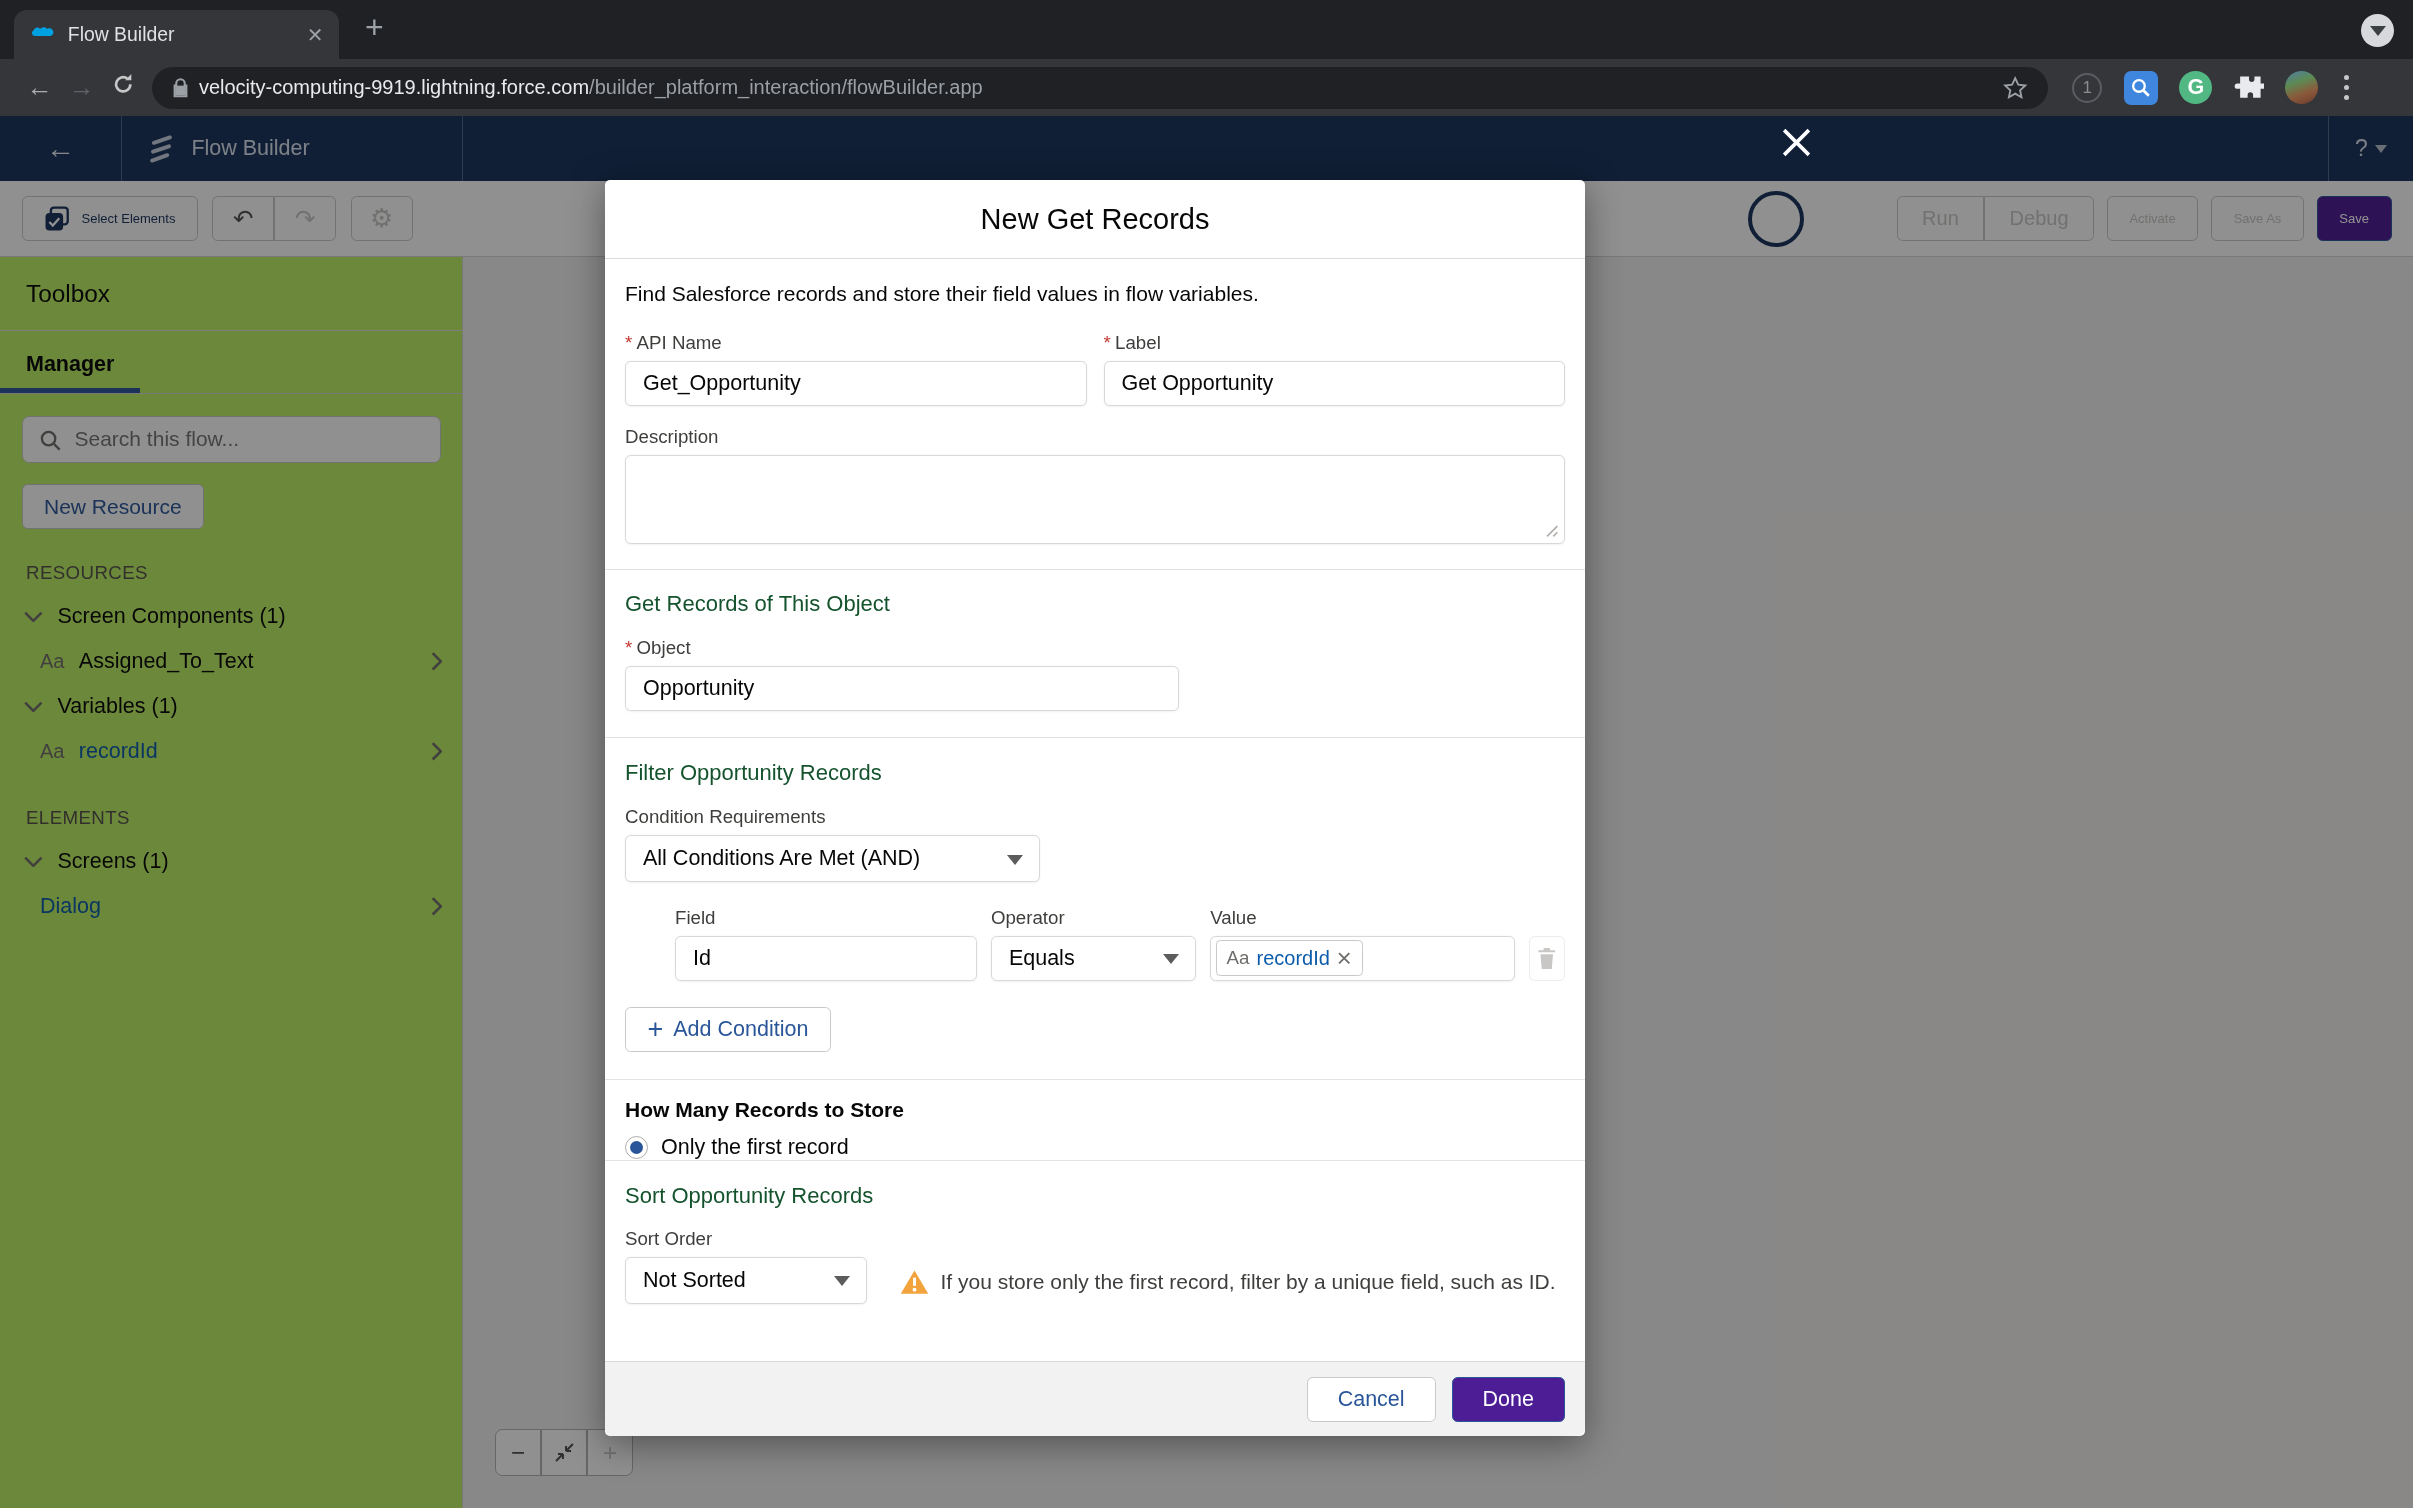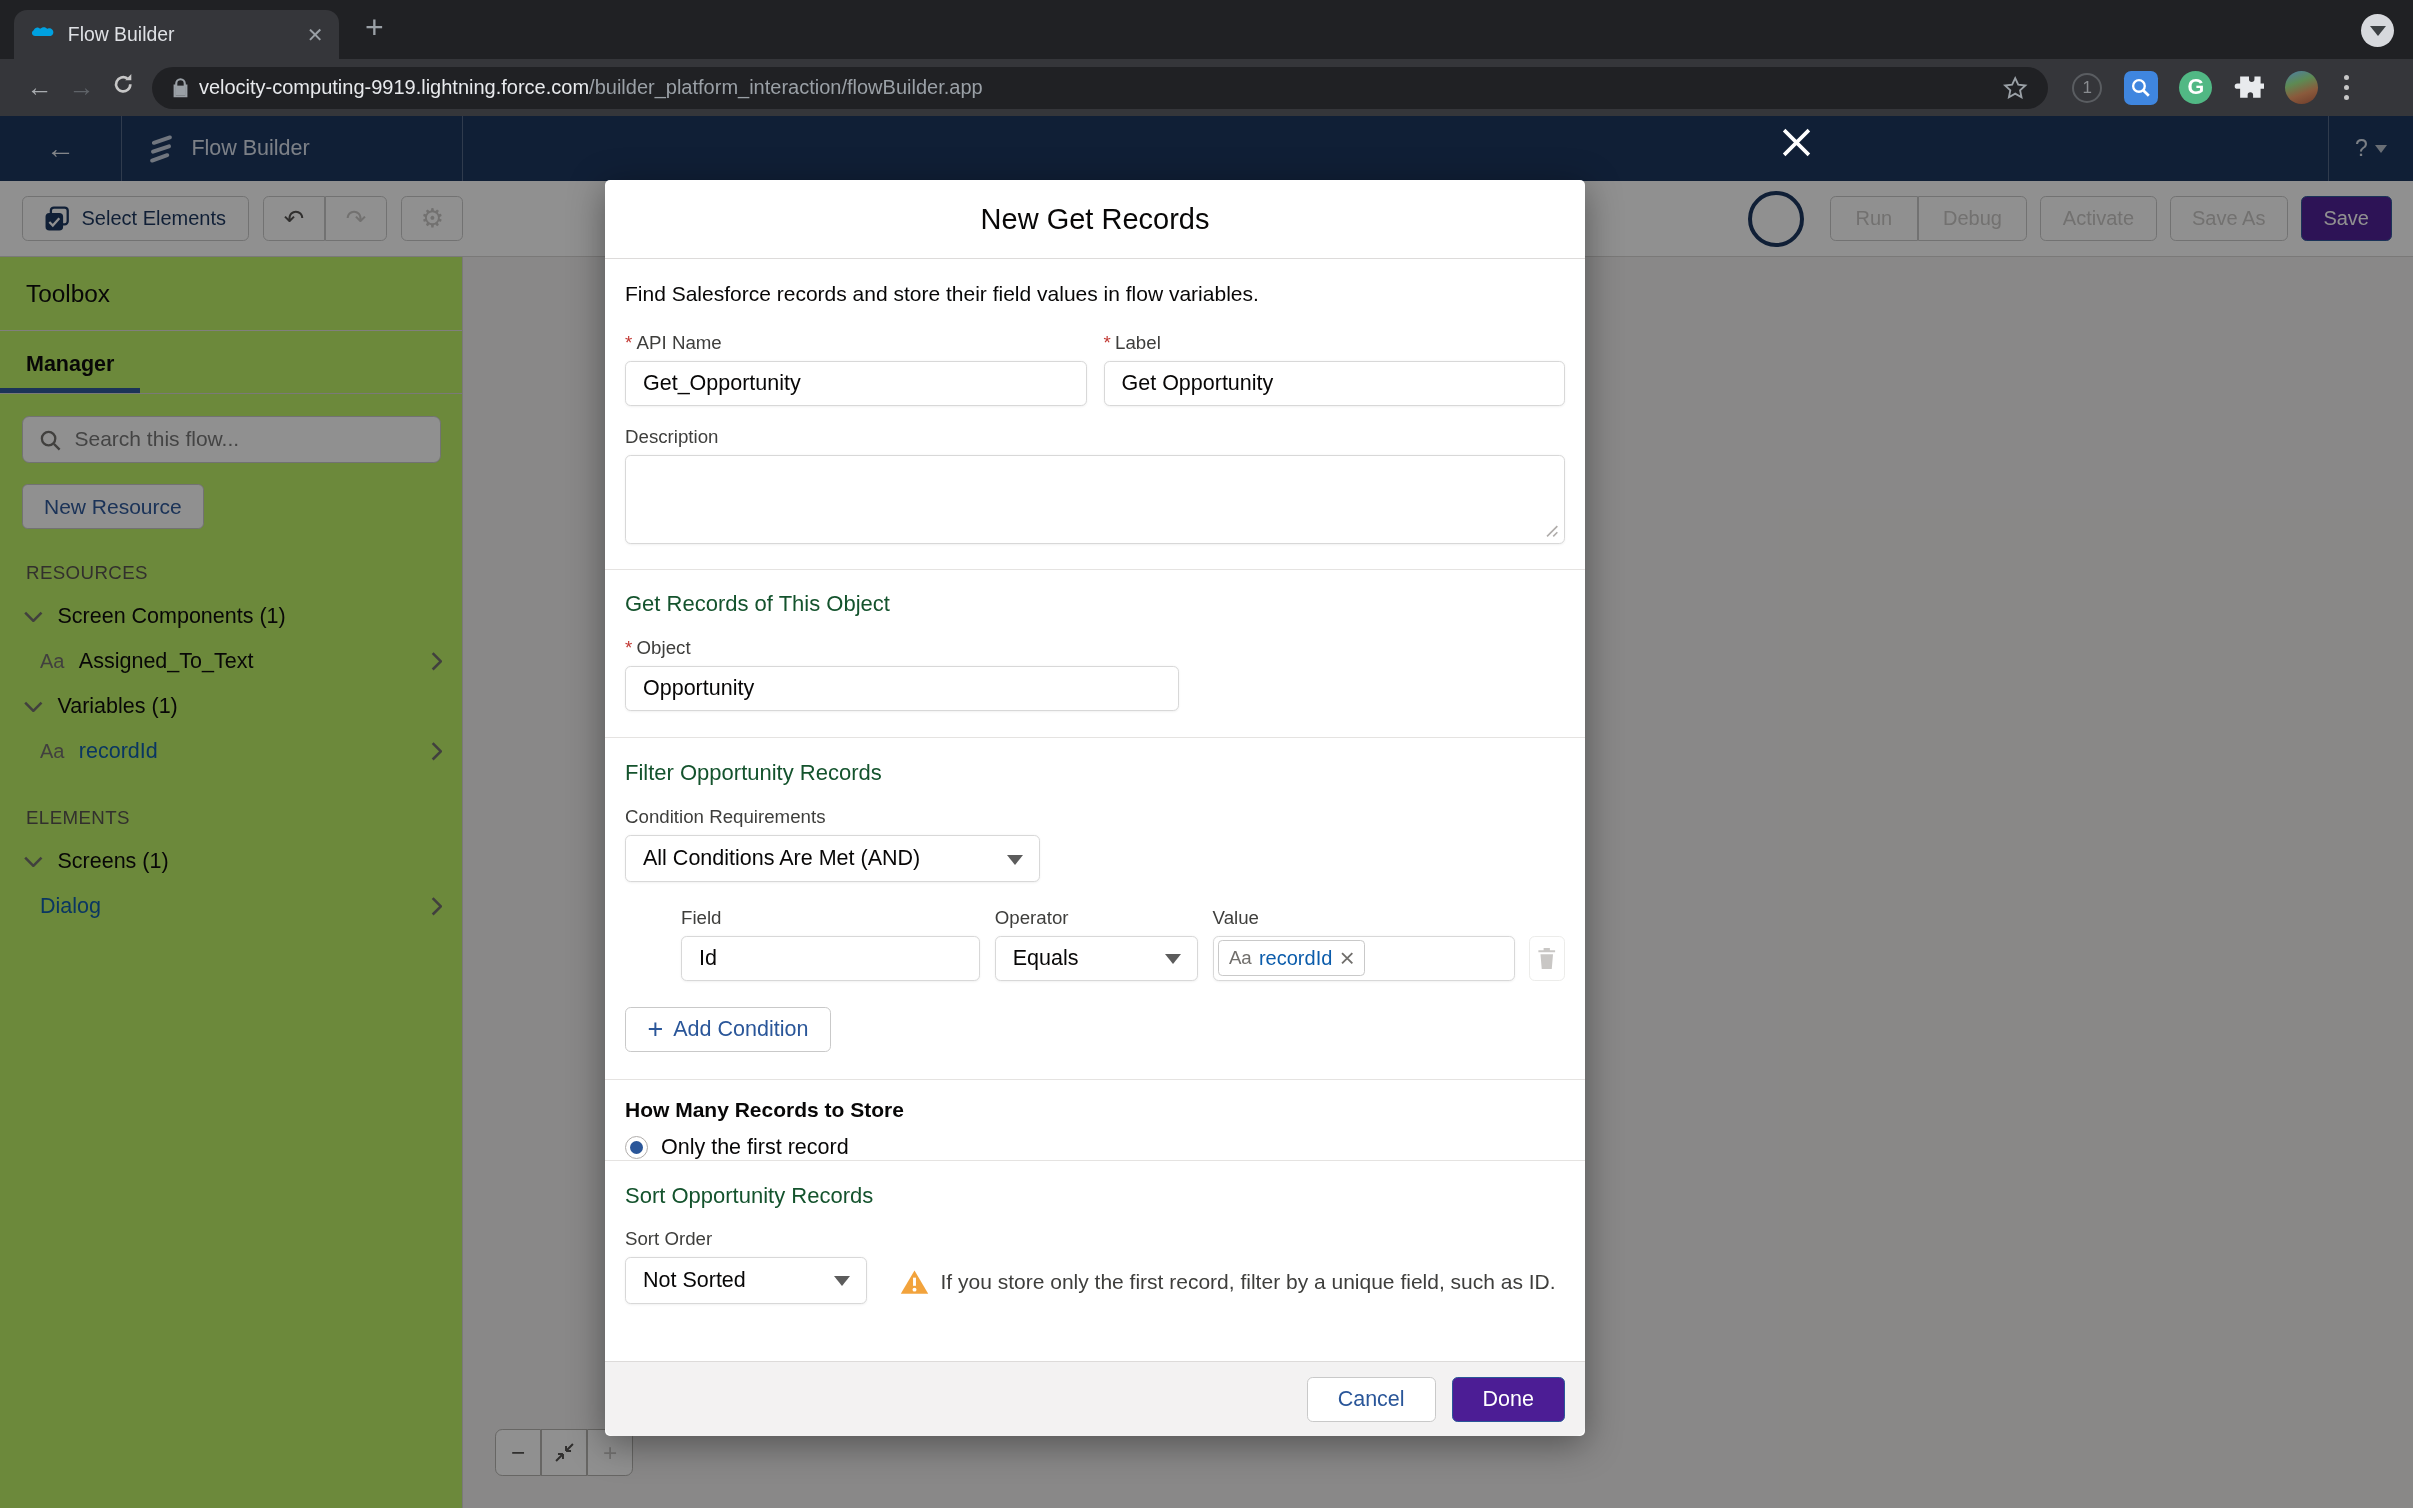--- a/index.html
+++ b/index.html
@@ -43,21 +43,21 @@
              border-right:0.7px solid rgba(255,255,255,.25); color:#e7ebf2; font-size:29px; }
   .sf-app { width:341px; height:100%; display:flex; align-items:center; gap:14.4px; padding-left:23px;
             border-right:0.7px solid rgba(255,255,255,.25); }
   .sf-app span { color:#dbe2ee; font-size:21.5px; }
   .sf-help { margin-left:auto; height:100%; display:flex; align-items:center; gap:7.2px; padding:0 26px;
              border-left:0.7px solid rgba(255,255,255,.25); color:#d9e0ec; font-size:23px; }
   .sf-help i { width:0;height:0;border-left:6.5px solid transparent;border-right:6.5px solid transparent;
                border-top:8px solid rgba(255,255,255,.7); }
   .sf-toolbar { height:76px; background:#fff; border-bottom:1.4px solid #d8d6d4; display:flex;
                 align-items:center; padding:0 21.5px; position:relative; }
-  .btn { height:45px; border:1.4px solid #c9c9c9; border-radius:5.7px; background:#fff; font-size:20px;
+  .btn { height:45px; border:1.4px solid #c9c9c9; border-radius:5.7px; background:#fff; font-size:13px;
          display:inline-flex; align-items:center; justify-content:center; padding:0 21.5px; }
   .btn.navy { color:#16325c; gap:11.5px; }
   .grp { display:inline-flex; margin-left:14.4px; }
   .grp .btn { border-radius:0; border-left-width:0.7px; border-right-width:0.7px; width:62px; padding:0; font-size:24.4px; }
   .grp .btn:first-child { border-radius:5.7px 0 0 5.7px; border-left-width:1.4px; }
   .grp .btn:last-child { border-radius:0 5.7px 5.7px 0; border-right-width:1.4px; }
   .ic-undo { color:#514f4d; } .ic-dim { color:#c9c7c5; }
   .gearbtn { width:62px; padding:0; margin-left:14.4px; font-size:26px; }
   .ring { position:absolute; left:1748px; top:10px; width:56px; height:56px; border-radius:50%;
           border:4.3px solid #16325c; }
@@ -123,21 +123,21 @@
   .txtarea svg { position:absolute; right:5.7px; bottom:5.7px; }
   .h2 { font-size:22px; color:#14532d; padding-top:21.5px; }
   .halfipt { width:554px; }
   .pb { padding-bottom:26px; }
   .selbox { position:relative; display:flex; align-items:center; height:47px; border:1.4px solid #d8d8d8;
             border-radius:5.7px; background:#fff; padding:0 43px 0 17px; font-size:21.5px; color:#080707;
             box-shadow:0 0.7px 2.2px rgba(0,0,0,.06); }
   .selbox i { position:absolute; right:16px; top:18.7px; width:0; height:0; border-left:8px solid transparent;
               border-right:8px solid transparent; border-top:10px solid #5c5c5c; }
   .condrow { display:flex; gap:14.4px; margin:24.4px 0 0 50px; }
-  .cfield { width:384px;margin-left:6px; } .cop { width:261px; } .cval { width:388px; }
+  .cfield { width:384px; } .cop { width:261px; } .cval { width:388px; }
   .valbox { height:45px; border:1.4px solid #d8d8d8; border-radius:5.7px; background:#fff; display:flex;
             align-items:center; padding:0 4.3px; box-shadow:0 0.7px 2.2px rgba(0,0,0,.06); }
   .pill { display:inline-flex; align-items:center; gap:7.2px; height:36px; border:1.4px solid #c9c9c9;
           border-radius:4.3px; padding:0 10px; }
   .pill .aa { color:#706e6b; font-size:18.7px; }
   .pill .pl { color:#0b5cab; font-size:20px; }
   .trash { width:45px; height:45px; border:1.4px solid #ececea; border-radius:5.7px; background:#fff;
            display:flex; align-items:center; justify-content:center; align-self:flex-end; }
   .addcond { margin:26px 0 27px; }
   .addcond .btn { color:#2a5699; font-size:21.5px; gap:10px; }

